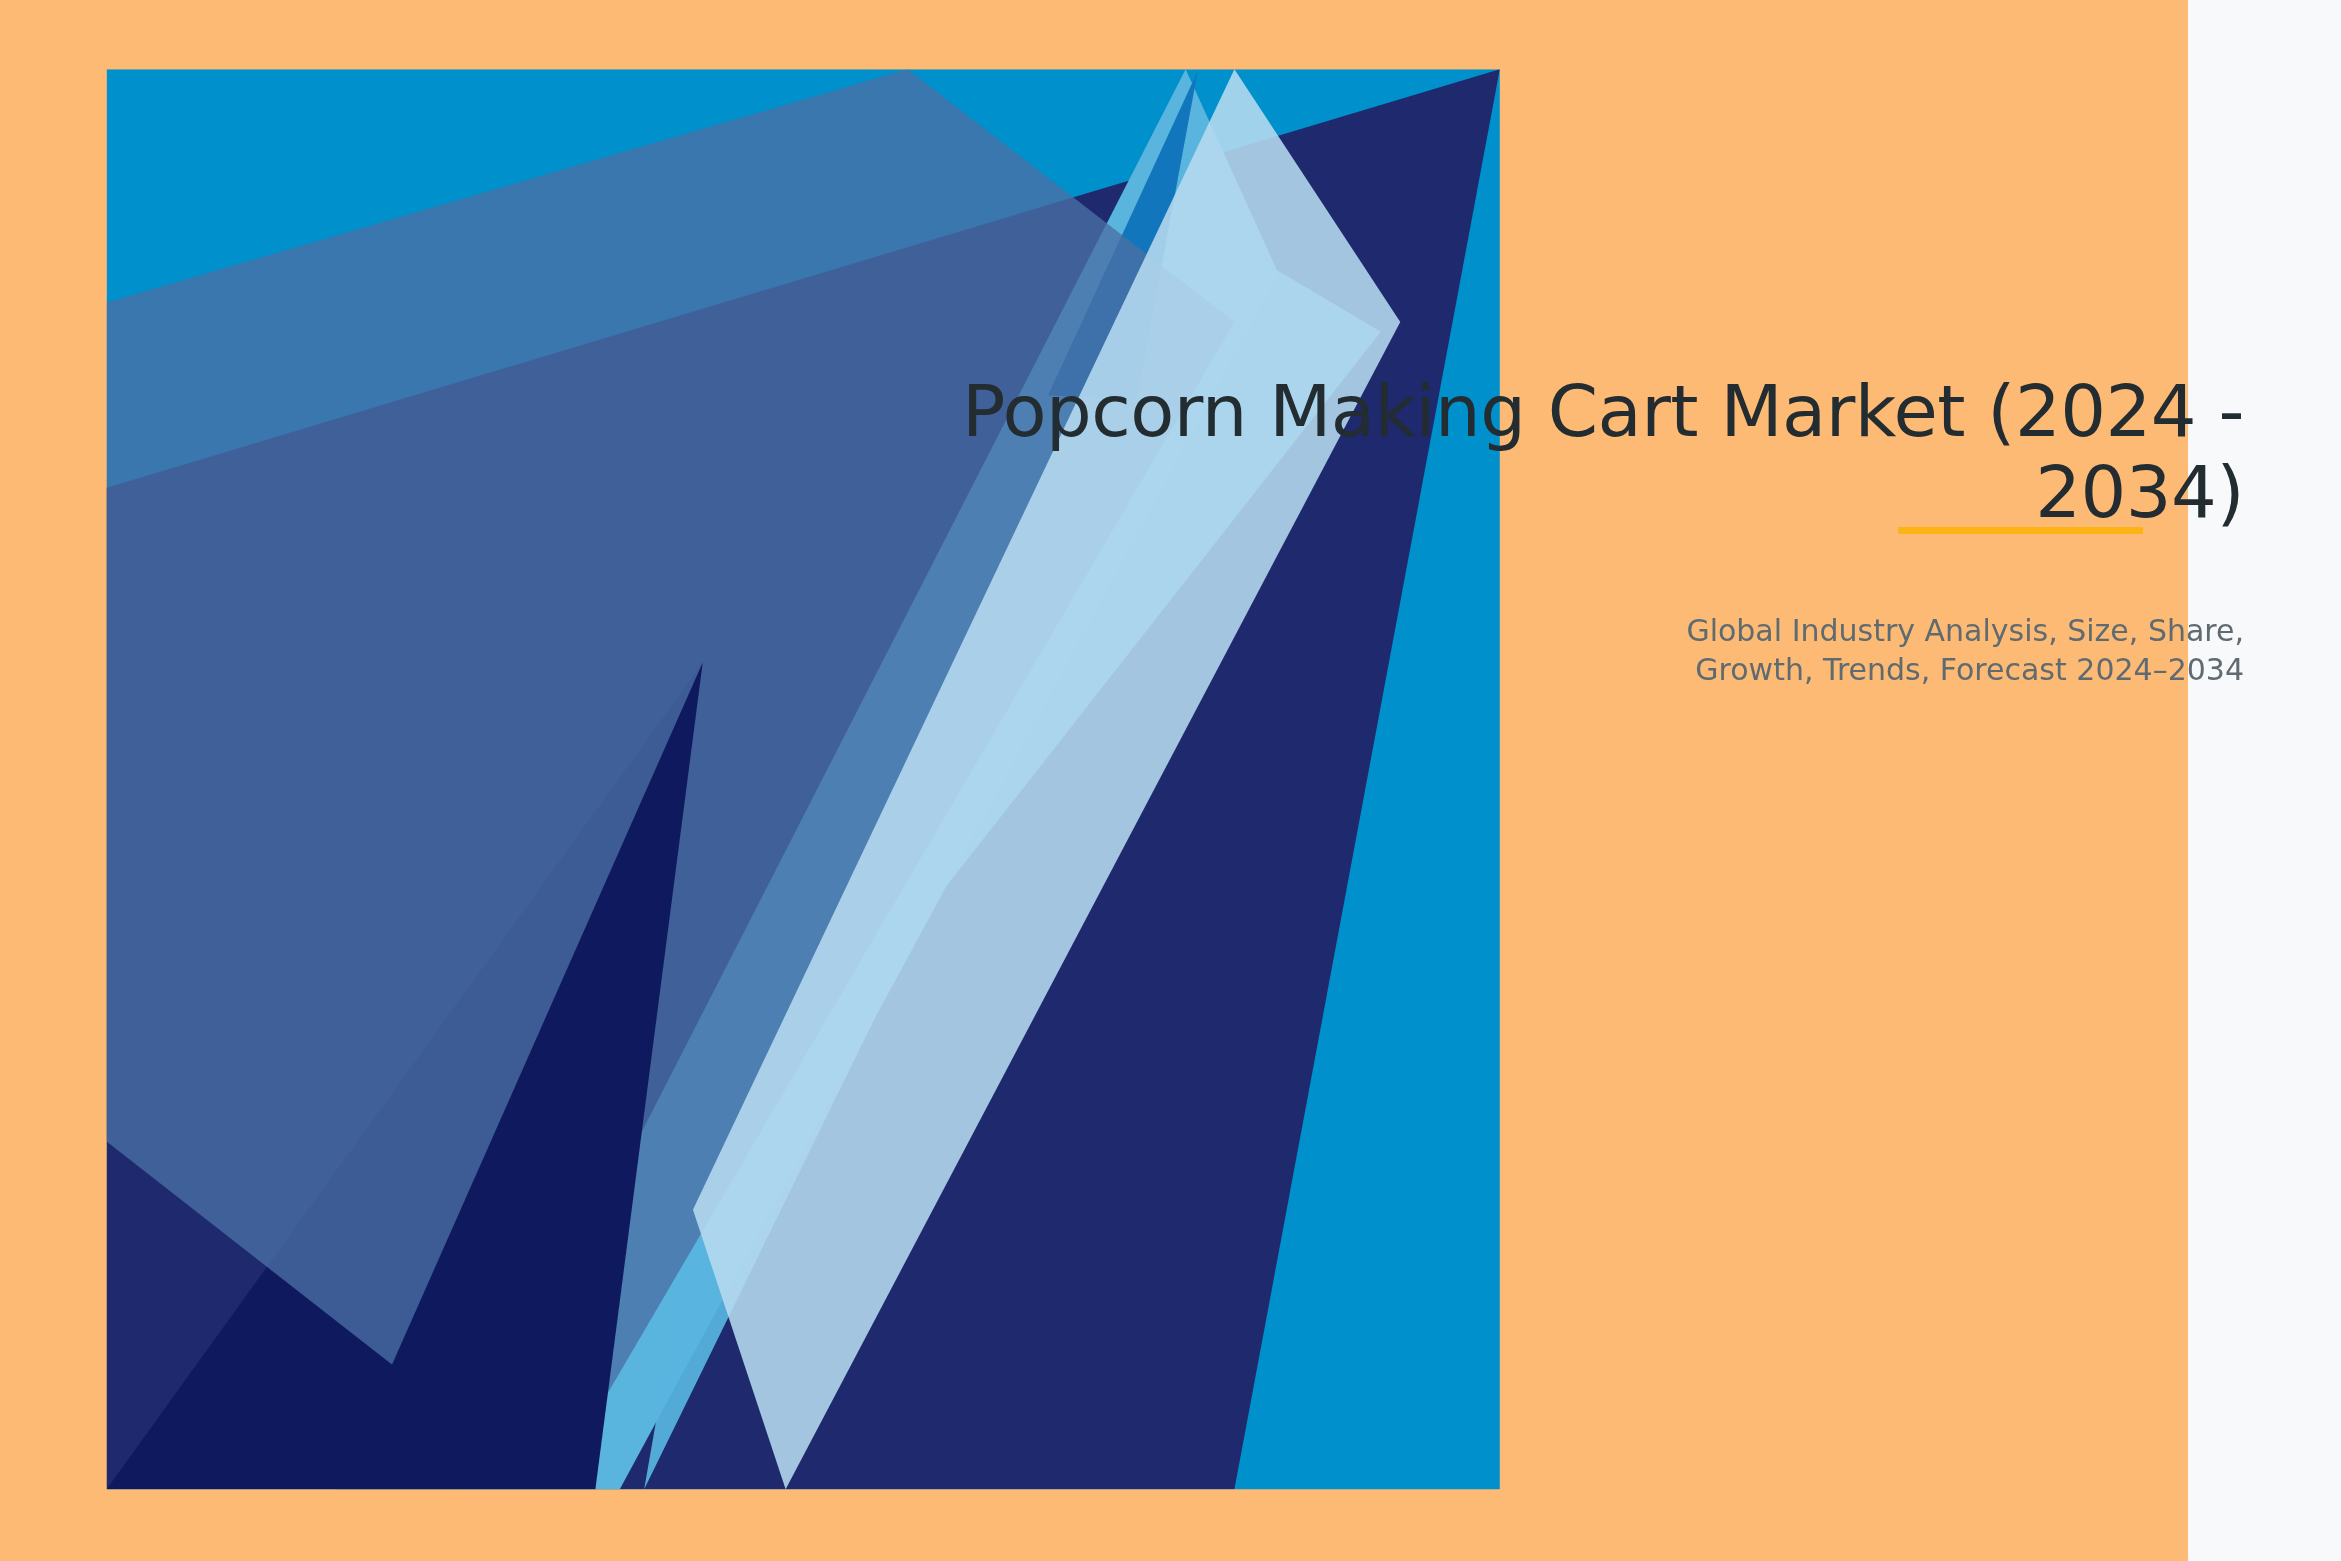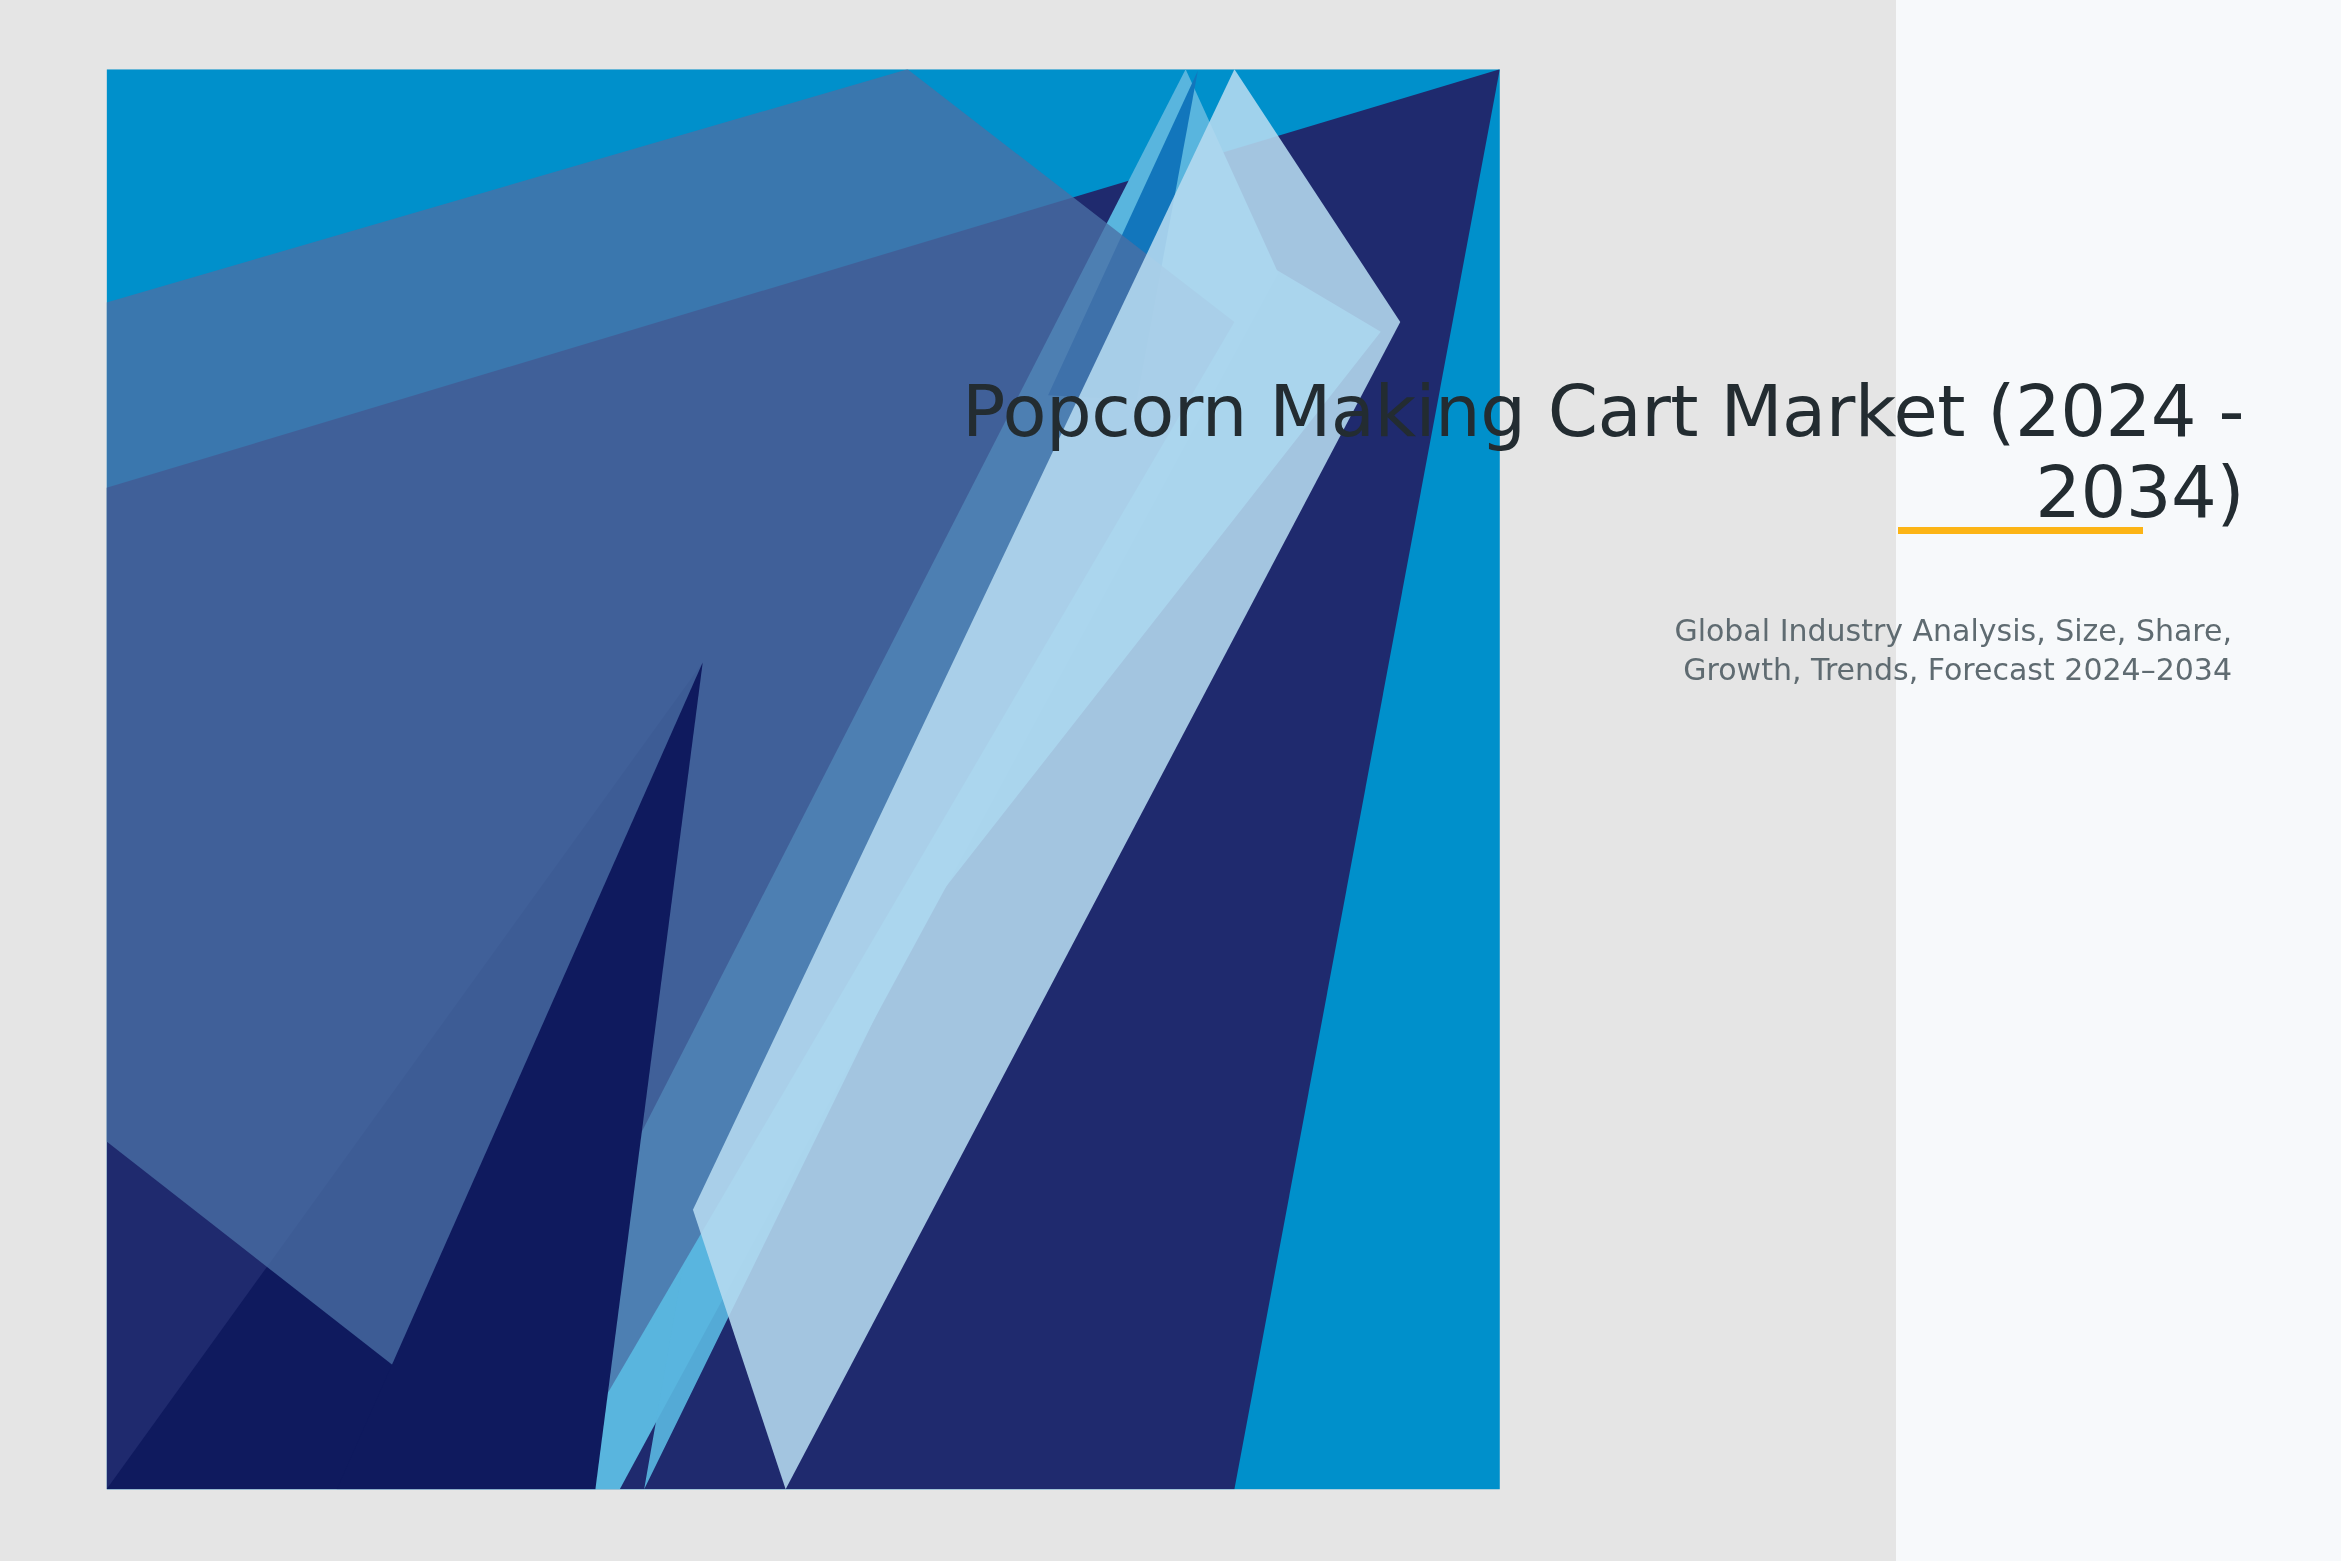--- a/index.html
+++ b/index.html
@@ -9,23 +9,23 @@
   body {
     width: 2342px;
     height: 1561px;
     background: #f7f9fb;
     font-family: "DejaVu Sans", sans-serif;
     overflow: hidden;
   }
 
   #slide {
     position: relative;
-    width: 1896px;
+    width: 2188px;
     height: 1561px;
-    background: #e5e5e5;
+    background: #fdba74;
   }
 
   
   #artwork {
     position: absolute;
     left: 0;
     top: 0;
     width: 2342px;
     height: 1561px;
     pointer-events: none;
@@ -65,21 +65,21 @@
   #title-accent-bar {
     position: absolute;
     right: 101px;
     bottom: -1.5px;
     width: 245px;
     height: 6.3px;
     background: #fcb415;
   }
 
   #page-subtitle {
-    margin: 12px;
+    margin: 0;
     margin-top: 79px;
     font-family: "DejaVu Sans", sans-serif;
     font-weight: 400;
     font-size: 30px;
     line-height: 1.30;
     color: #5f6b71;
     text-align: right;
     max-width: 615px;
     margin-left: auto;
   }

